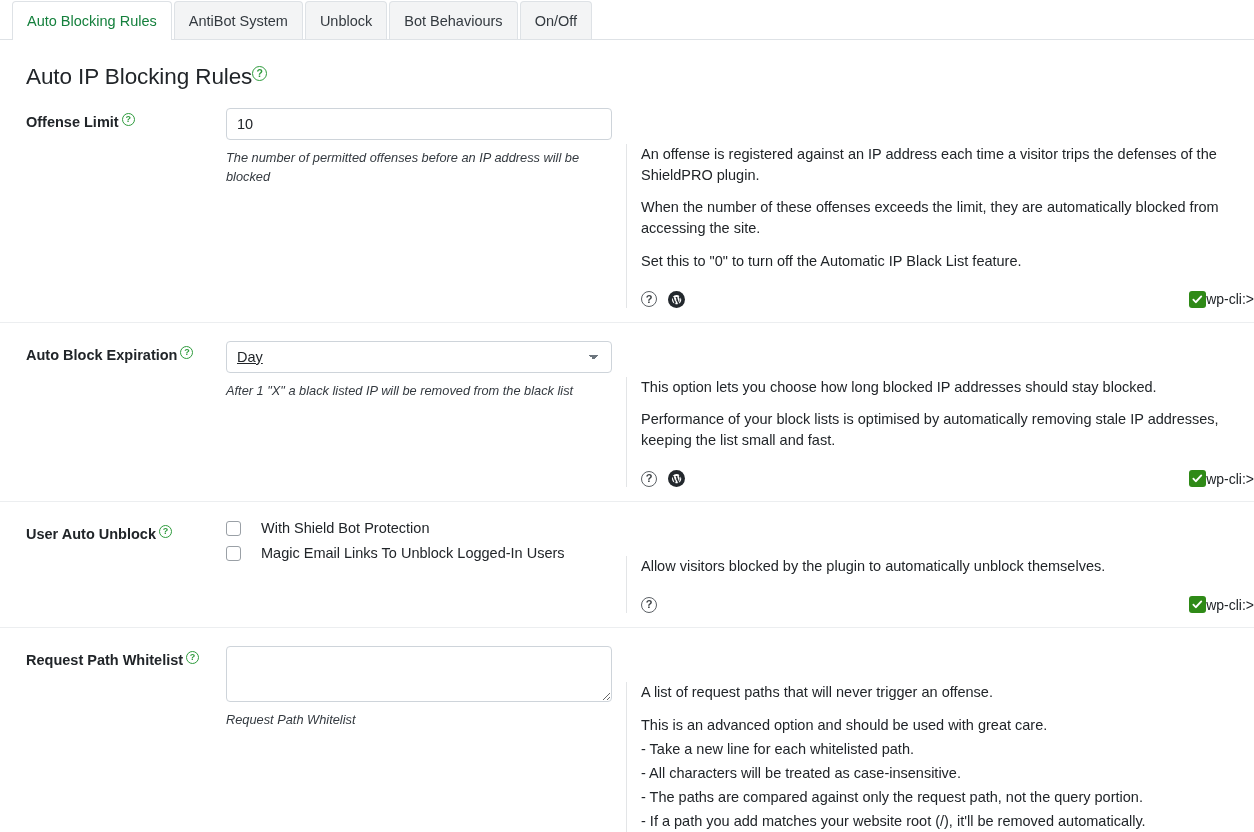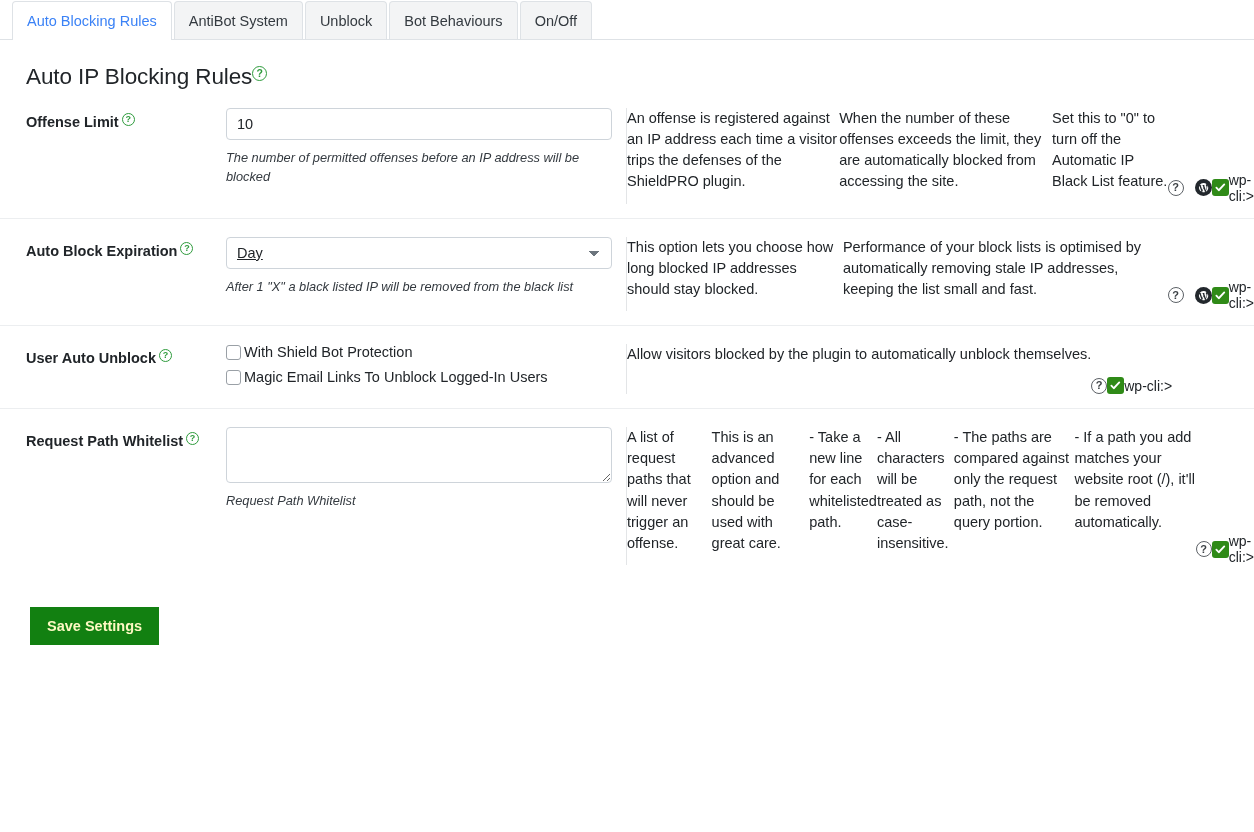--- a/index.html
+++ b/index.html
@@ -31,21 +31,21 @@
     background: #f3f4f5;
     border: 1px solid #dee2e6;
     border-bottom: none;
     border-radius: 4px 4px 0 0;
     margin-right: 2px;
     cursor: pointer;
     white-space: nowrap;
   }
   .tab.active {
     background: #ffffff;
-    color: #3b82f6;
+    color: #15803d;
     border-color: #dee2e6;
     position: relative;
     z-index: 2;
     margin-bottom: -1px;
     height: 39px;
   }
 
   
   .page-heading {
     display: flex;
@@ -119,22 +119,24 @@
   .label-wrap { display: inline; }
 
   .col-field {
     width: 400px;
     flex: none;
     padding-right: 24px;
   }
   .col-help {
     flex: 1;
     border-left: 1px solid #e3e5e7;
-    display: flex;
-    flex-direction: row;
+    padding-left: 14px;
+    display: flex;
+    flex-direction: column;
+    margin-top: 36px;
   }
 
   
   input.text-input, select.select-input {
     width: 386px;
     height: 32px;
     padding: 4px 10px;
     font-size: 14.5px;
     font-family: "Liberation Sans", sans-serif;
     color: #212529;
@@ -176,21 +178,21 @@
     color: #343a40;
     margin-top: 9px;
     line-height: 1.45;
     max-width: 360px;
   }
 
   
   .cb-line {
     display: flex;
     align-items: center;
-    gap: 3px;
+    gap: 20px;
     margin-bottom: 9px;
     cursor: pointer;
   }
   .cb-box {
     width: 15px; height: 15px;
     border: 1px solid #9aa0a6;
     border-radius: 3px;
     background: #fff;
     flex: none;
     cursor: pointer;

